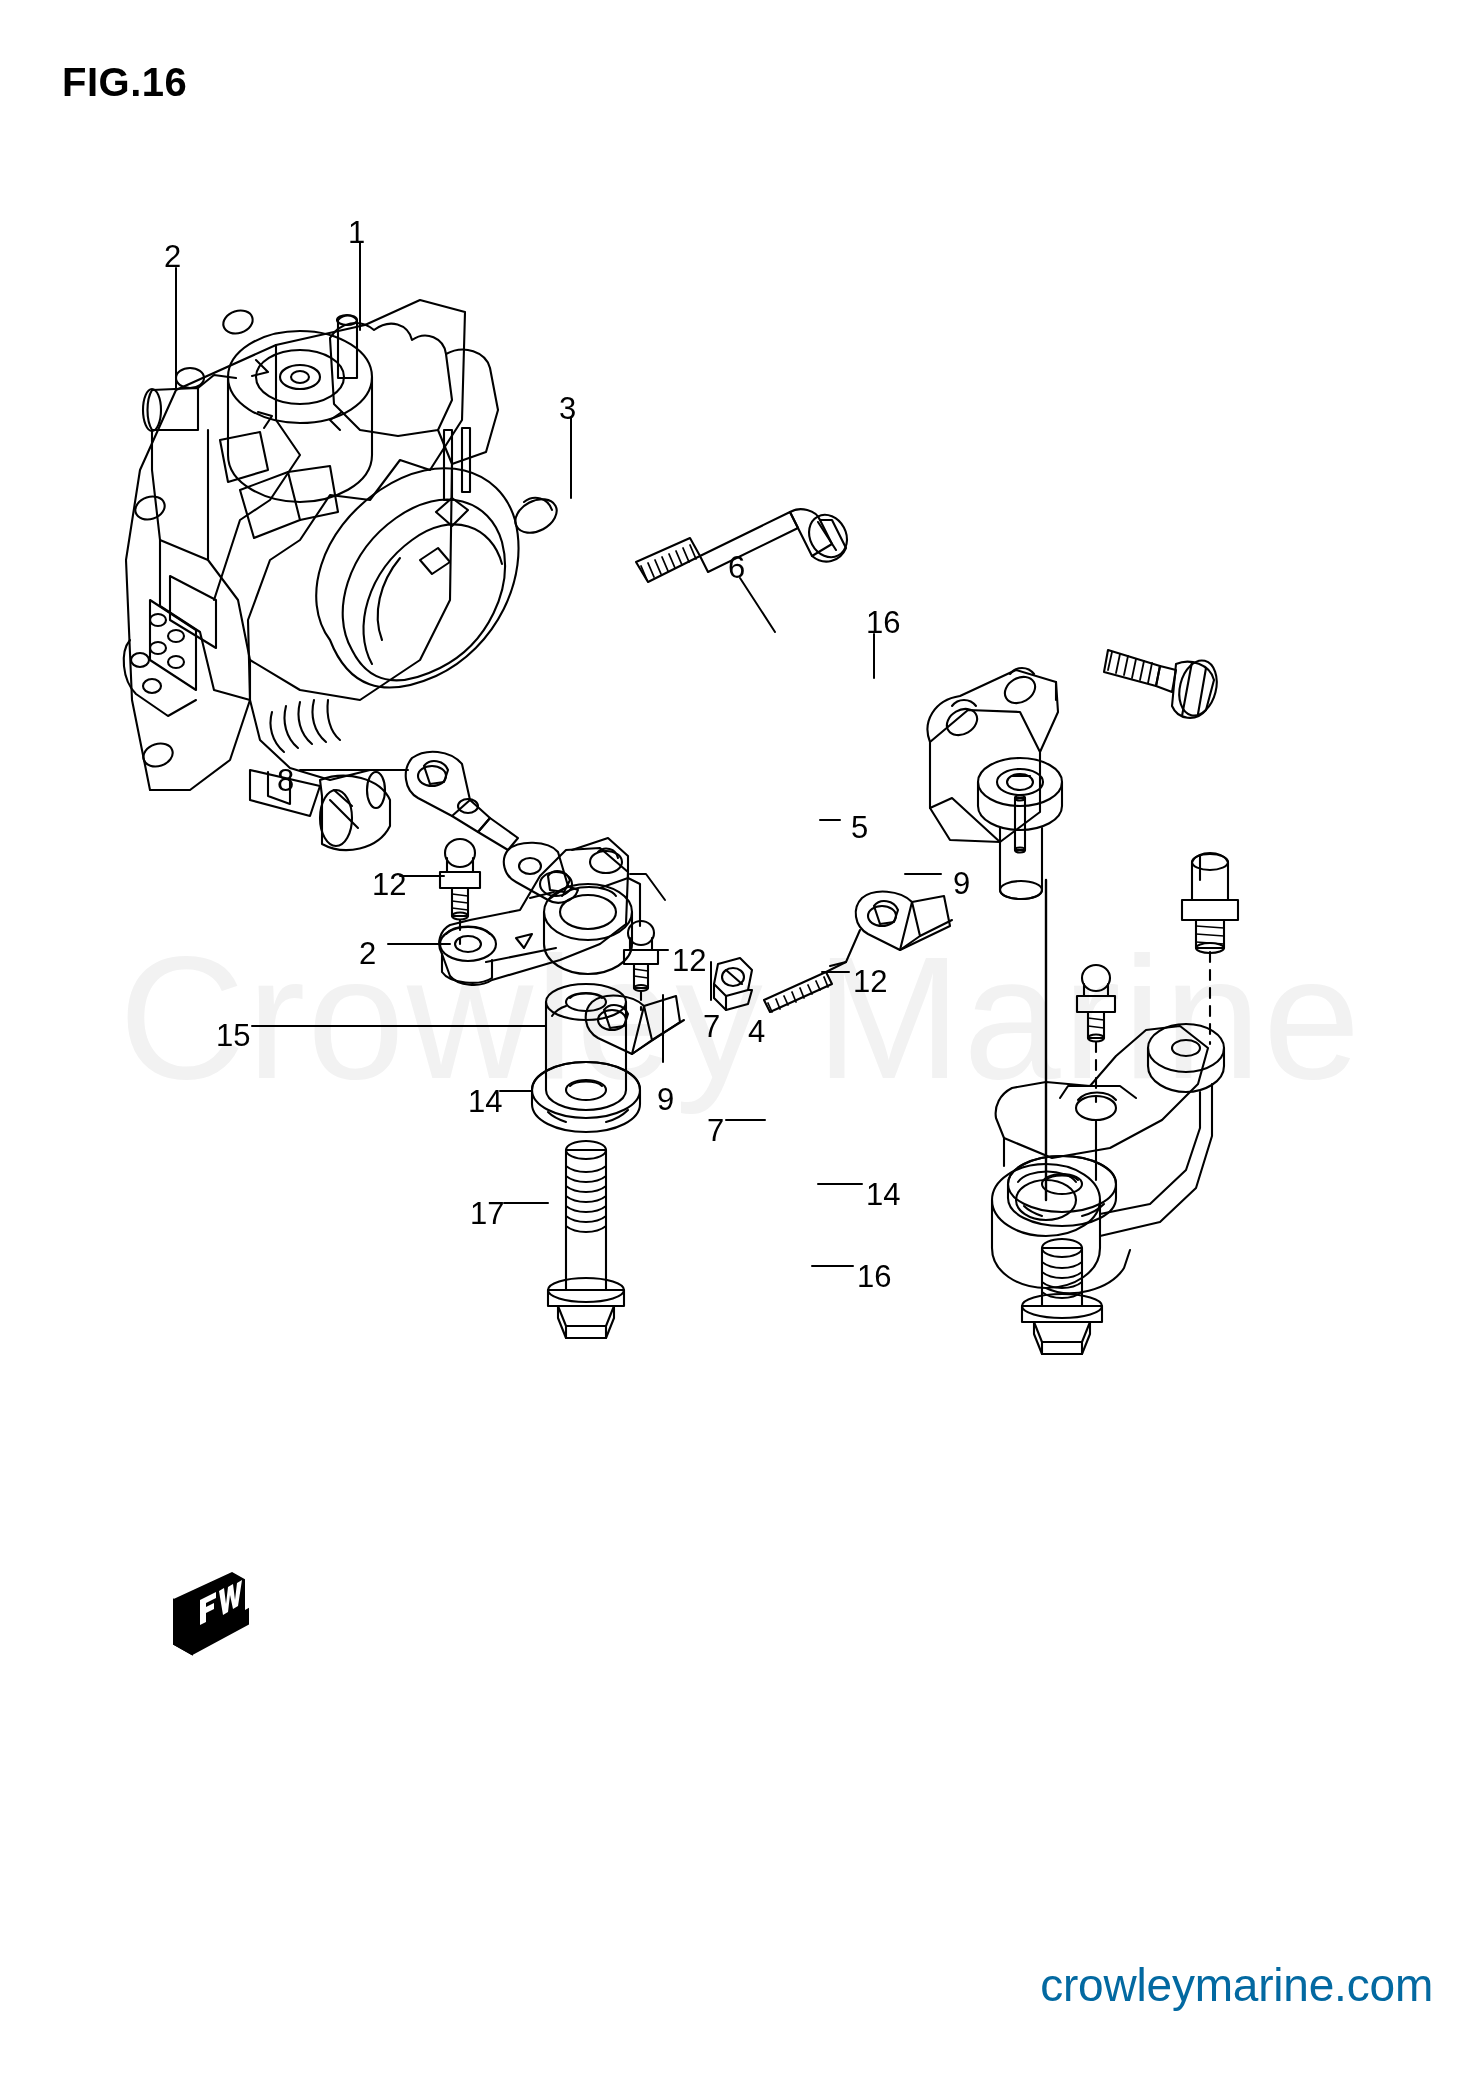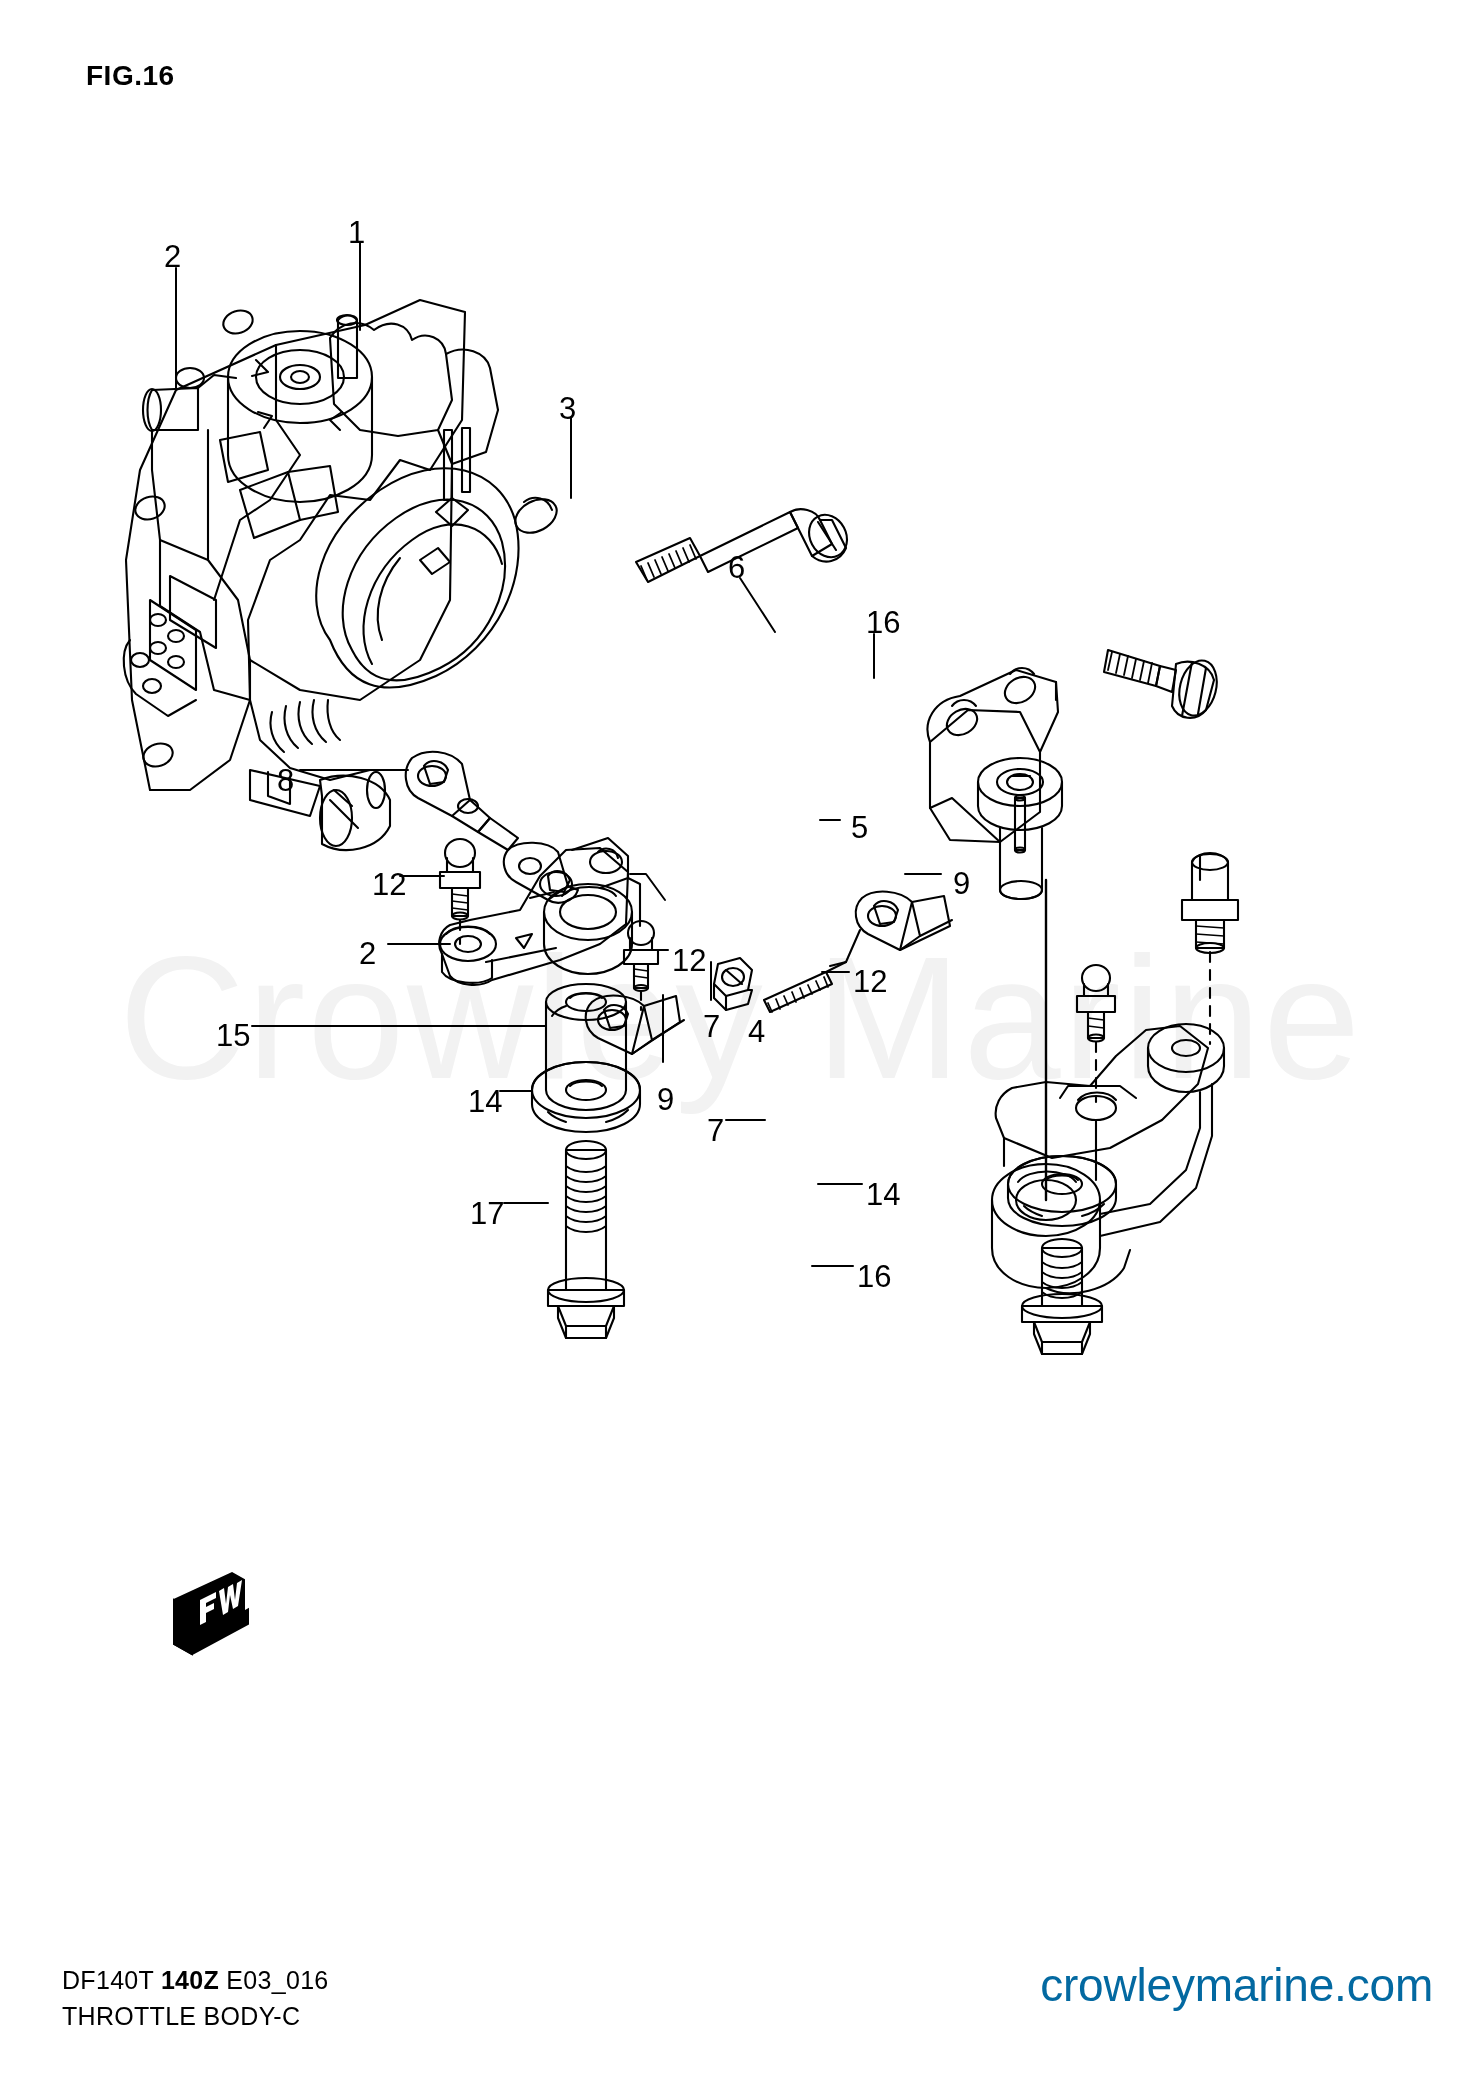--- a/index.html
+++ b/index.html
@@ -16,25 +16,24 @@
     width: 1481px;
     height: 2098px;
     background: #ffffff;
     overflow: hidden;
   }
   
   #fig-title {
     position: absolute;
     left: 62px;
     top: 62px;
-    font-size: 28px;
+    font-size: 40px;
     font-weight: bold;
     letter-spacing: 0.5px;
     line-height: 1;
-    margin-left: 24px;
   }
   
   #watermark {
     position: absolute;
     left: 0;
     top: 930px;
     width: 1481px;
     text-align: center;
     font-size: 175px;
     color: #f2f2f2;
@@ -544,20 +543,16 @@
   <div class="callout" style="left:672px; top:945px;">12</div>
   <div class="callout" style="left:853px; top:966px;">12</div>
   <div class="callout" style="left:703px; top:1011px;">7</div>
   <div class="callout" style="left:468px; top:1086px;">14</div>
   <div class="callout" style="left:866px; top:1179px;">14</div>
   <div class="callout" style="left:216px; top:1020px;">15</div>
   <div class="callout" style="left:866px; top:607px;">16</div>
   <div class="callout" style="left:857px; top:1261px;">16</div>
   <div class="callout" style="left:470px; top:1198px;">17</div>
 
-  <div id="footer-left">
-    <div><span>DF140T </span><span class="model-bold">140Z</span><span> E03_016</span></div>
-    <div>THROTTLE BODY-C</div>
-  </div>
 
   <div id="footer-right">crowleymarine.com</div>
 
 </div>
 
 </body></html>

